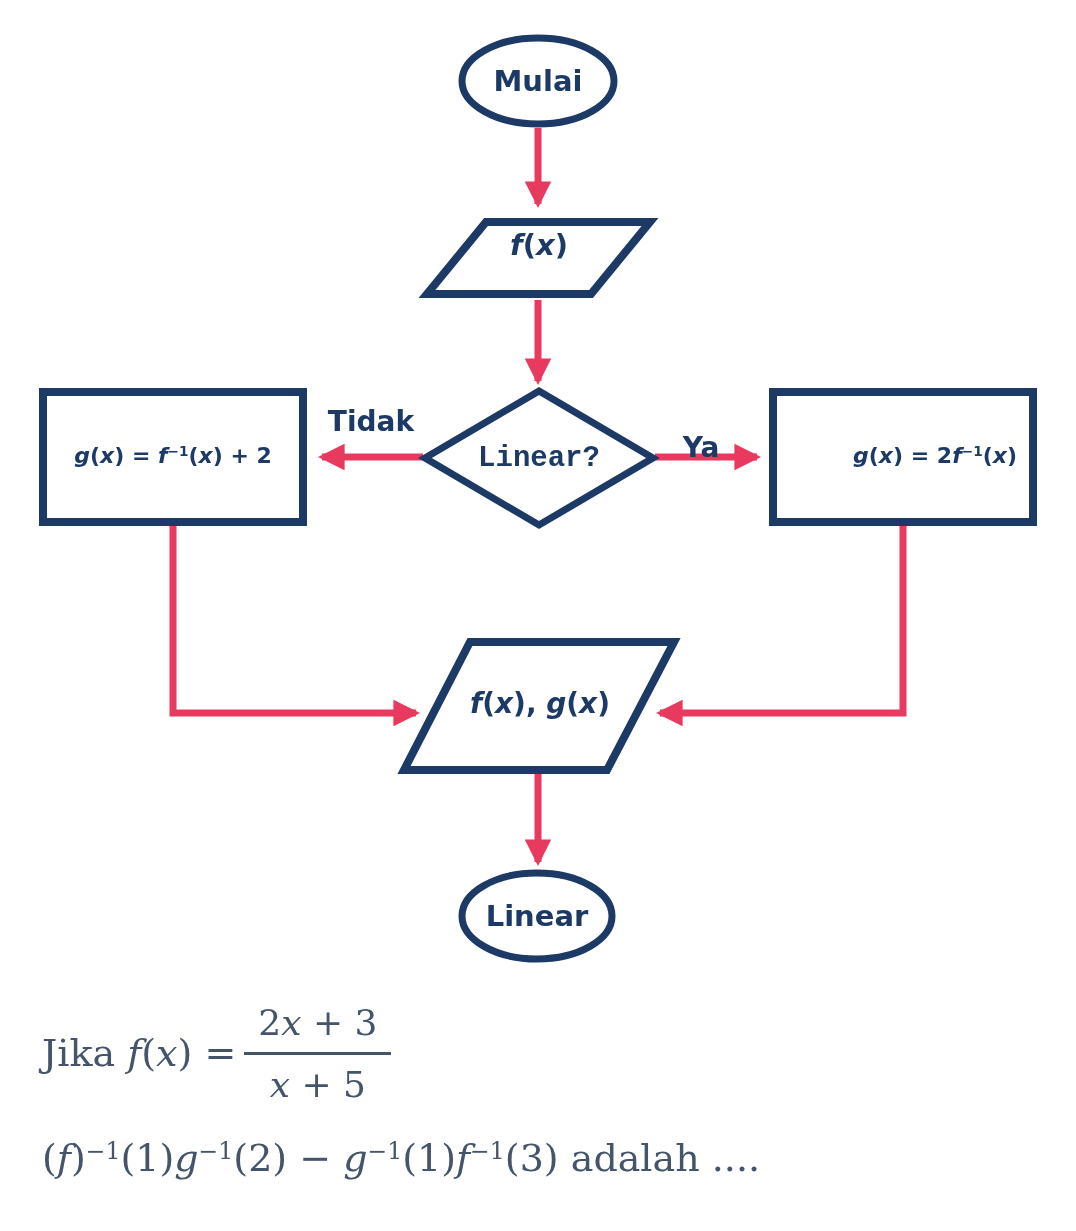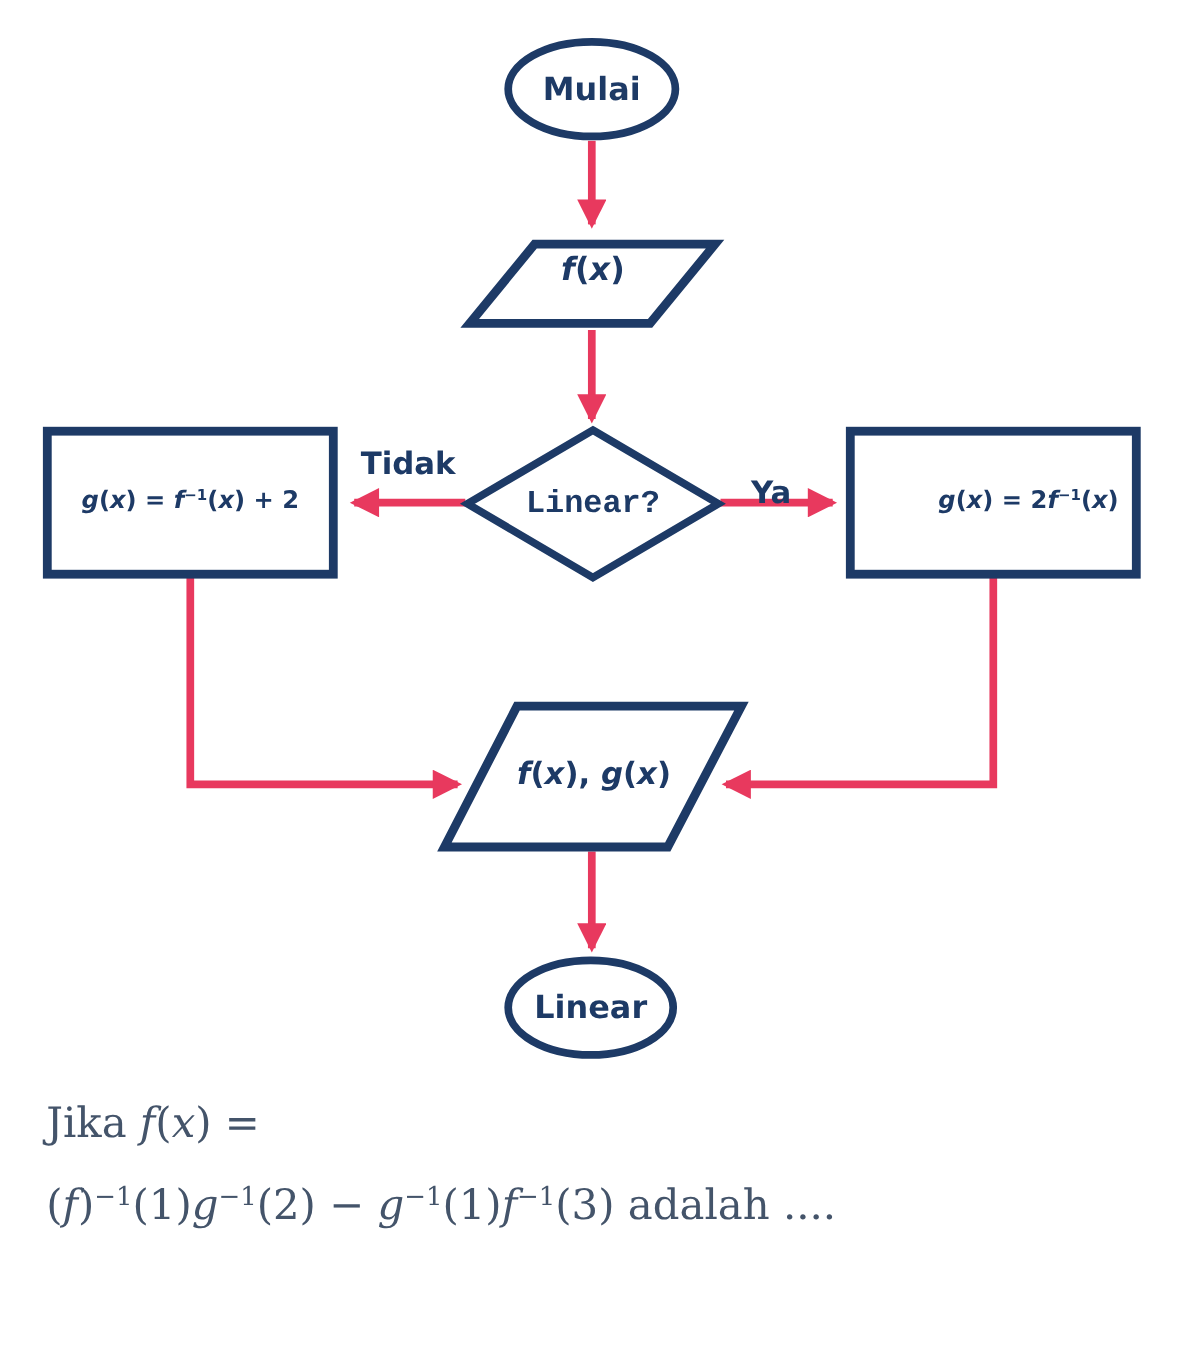--- a/index.html
+++ b/index.html
@@ -111,17 +111,21 @@
 
   <div class="lbl fs25" style="left:935px;top:456px;"><span class="it">g</span><span>(</span><span class="it">x</span><span>) = 2</span><span class="it">f</span><span class="sup">−1</span><span>(</span><span class="it">x</span><span>)</span></div>
 
   <div class="lbl fs28" style="left:540px;top:704px;"><span class="it">f</span><span>(</span><span class="it">x</span><span>), </span><span class="it">g</span><span>(</span><span class="it">x</span><span>)</span></div>
 
   <div class="lbl fs29" style="left:537px;top:916px;">Linear</div>
 
   <div class="math">
     <div class="mline1">
       <span><span>Jika </span><span class="it">f</span><span>(</span><span class="it">x</span><span>) = </span></span>
+      <span class="frac">
+        <span class="num"><span>2</span><span class="it">x</span><span> + 3</span></span>
+        <span class="den"><span class="it">x</span><span> + 5</span></span>
+      </span>
     </div>
     <div class="mline2"><span>(</span><span class="it">f</span><span>)</span><span class="sup">−1</span><span>(1)</span><span class="it">g</span><span class="sup">−1</span><span>(2) − </span><span class="it">g</span><span class="sup">−1</span><span>(1)</span><span class="it">f</span><span class="sup">−1</span><span>(3)</span><span> adalah ....</span></div>
   </div>
 
 </div>
 
 </body></html>

